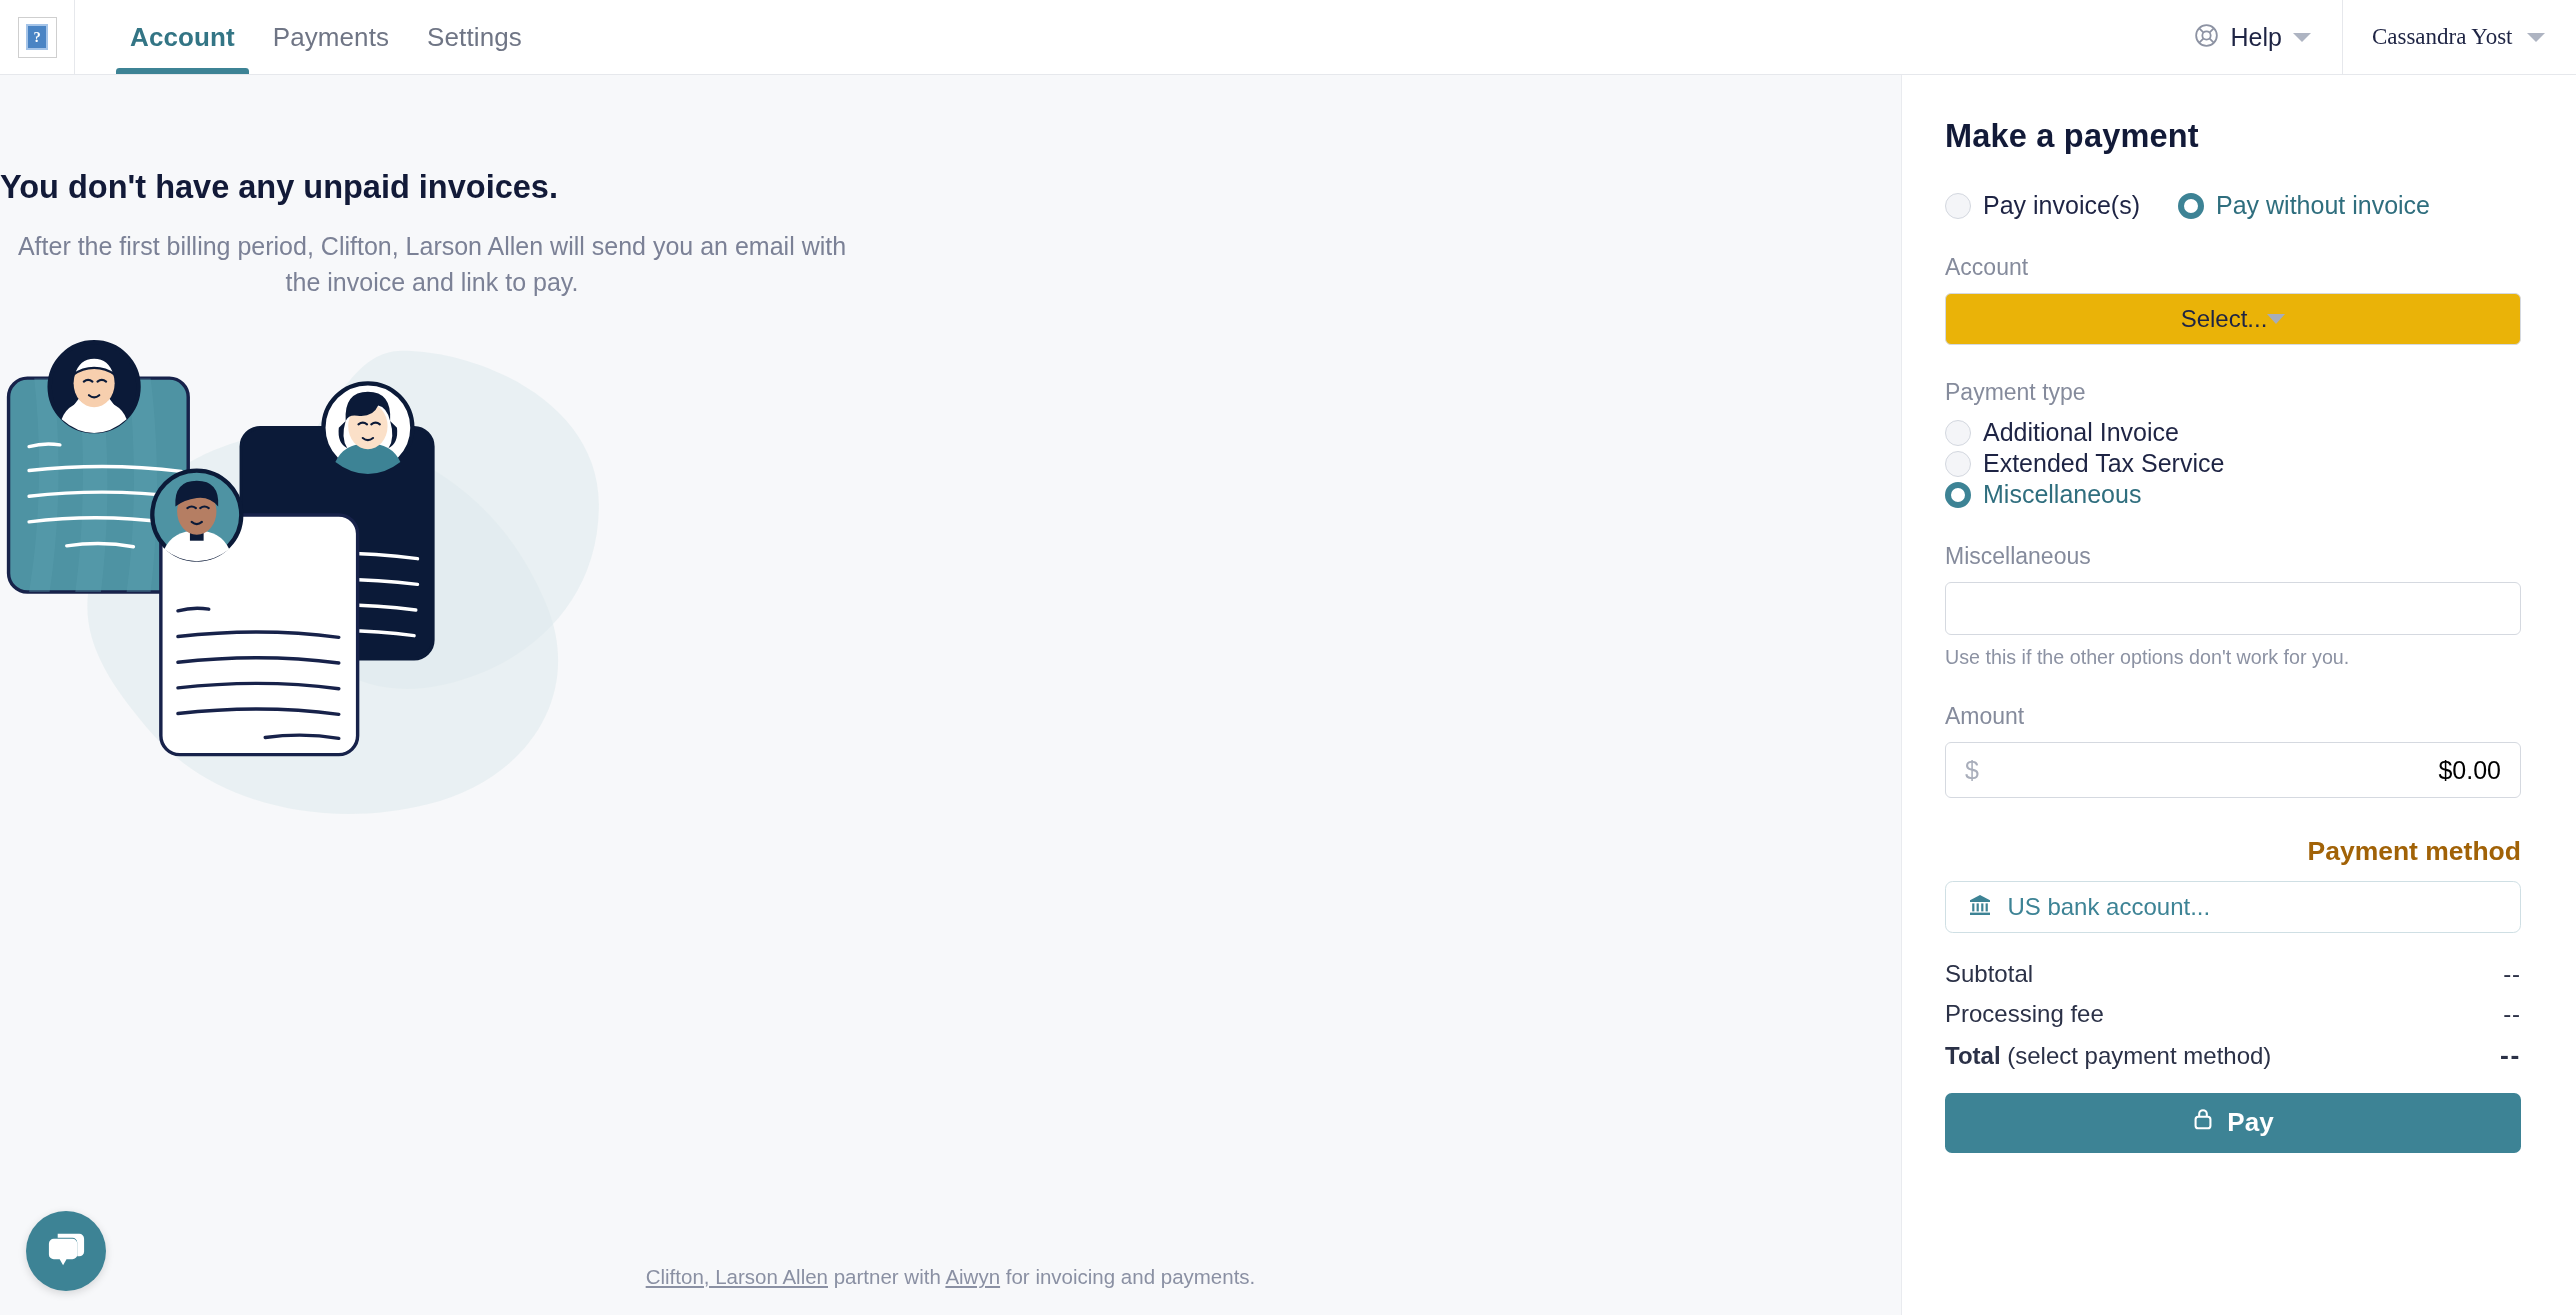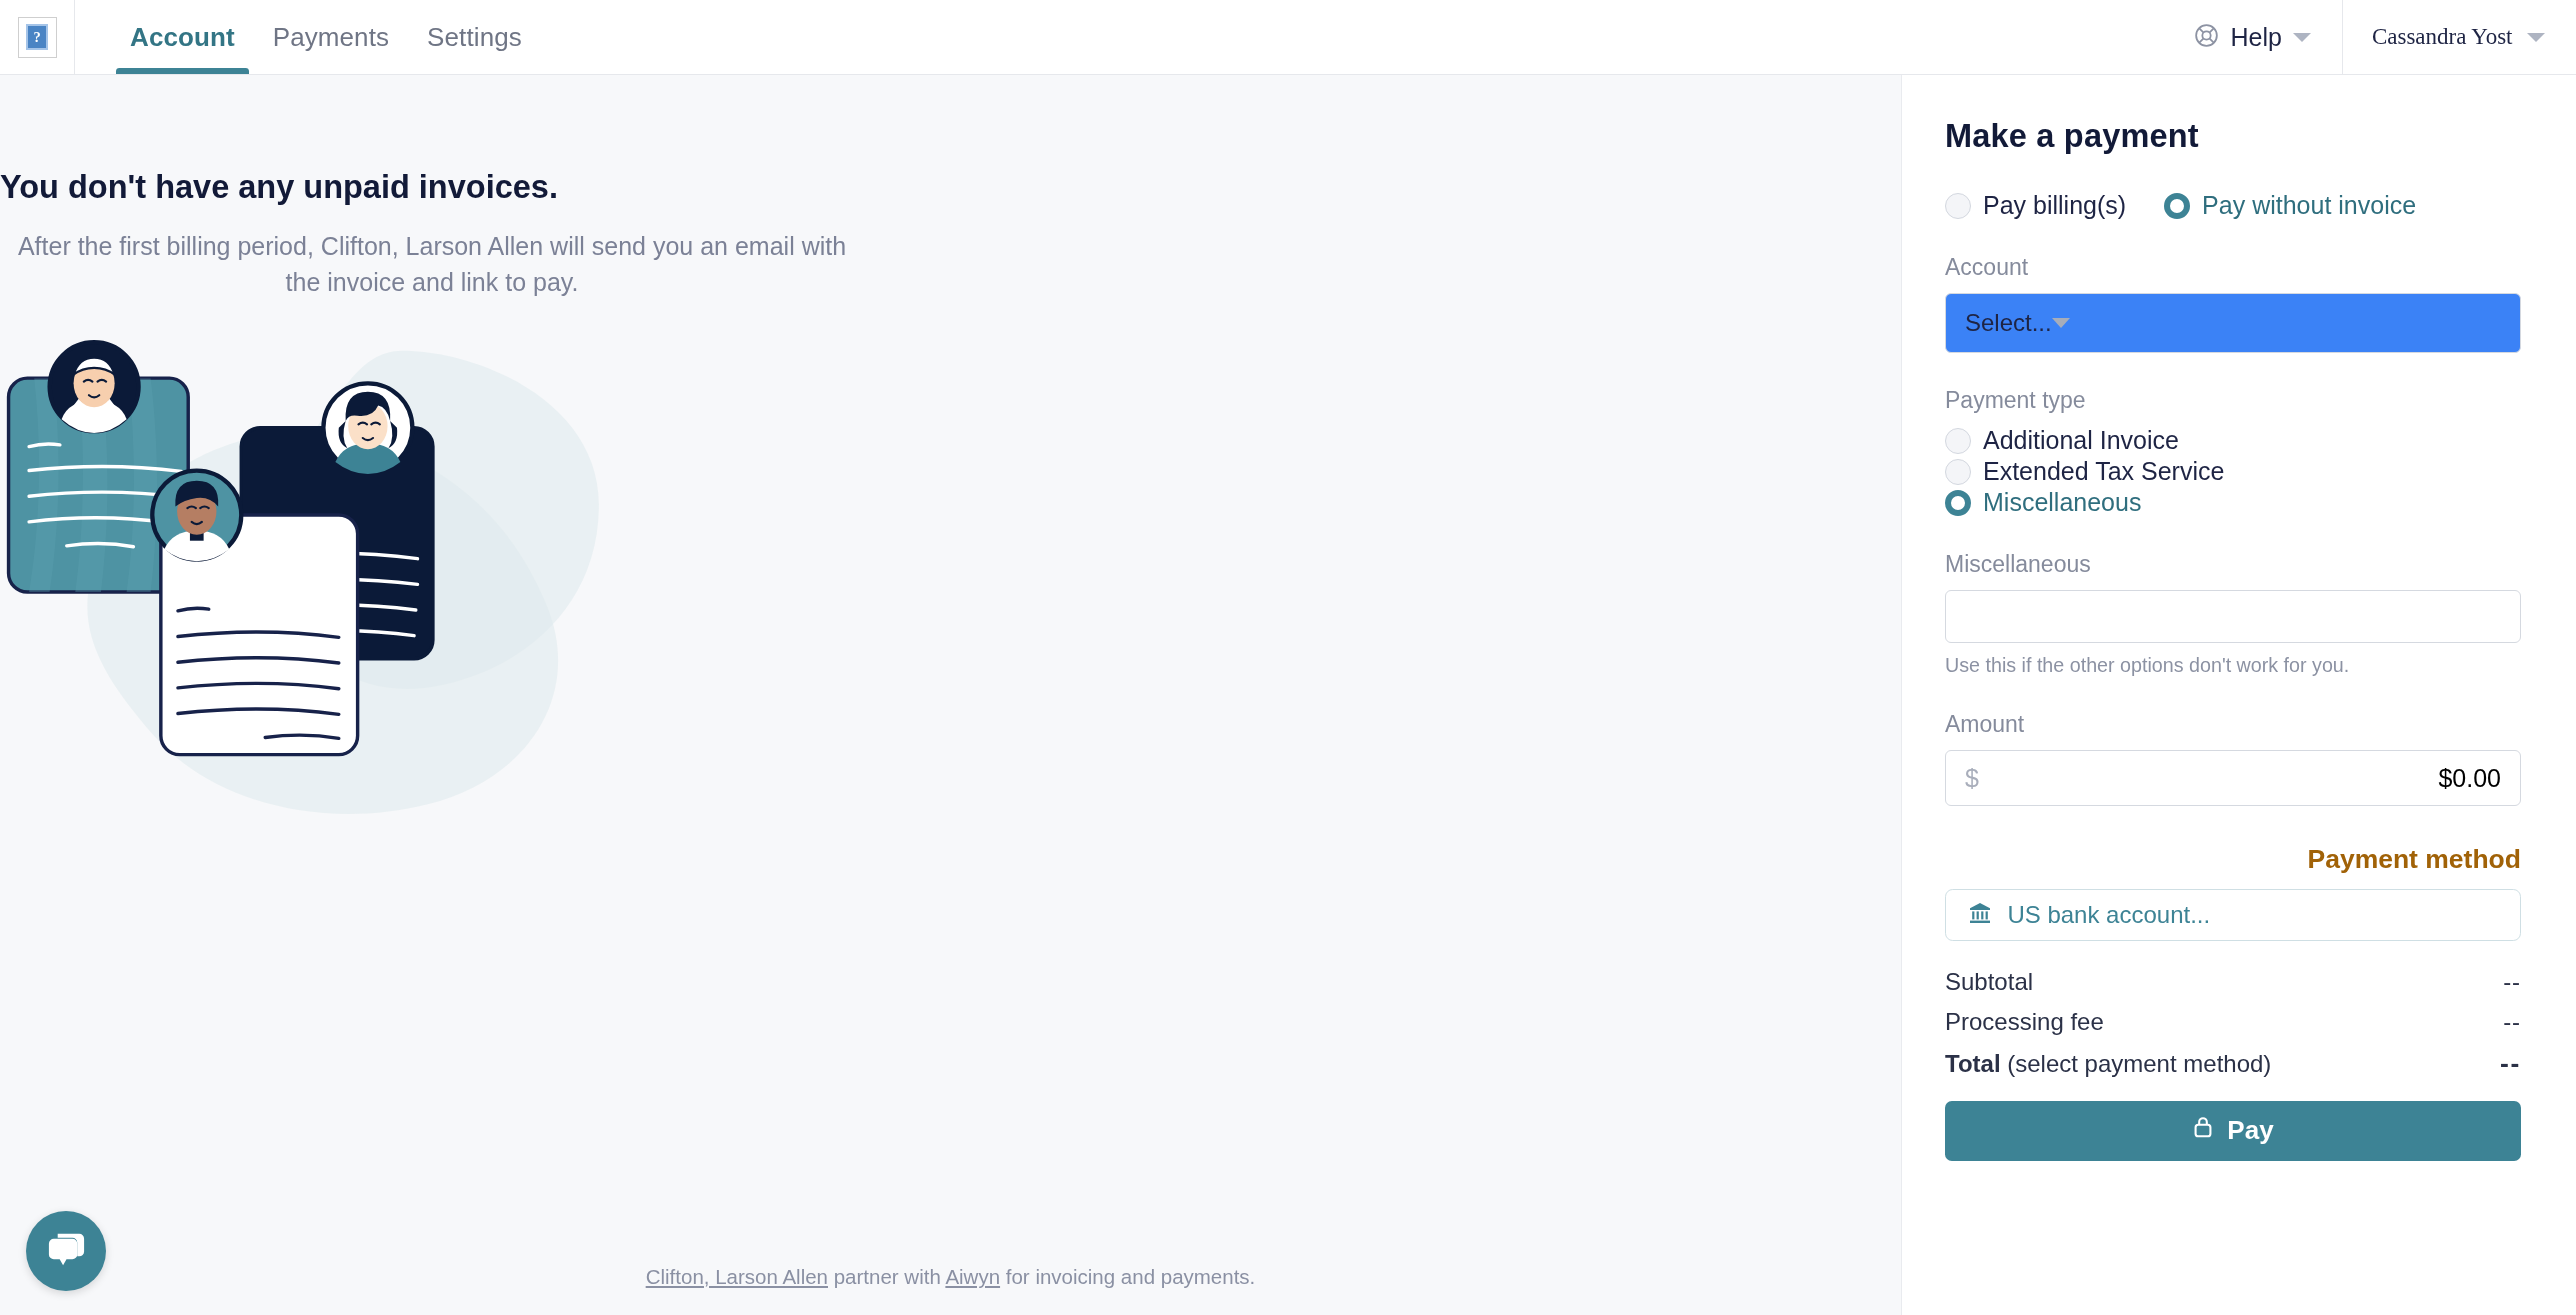--- a/index.html
+++ b/index.html
@@ -251,27 +251,27 @@
   .radio-item.checked .radio-label { color: #2f6e7e; }
 
   .field-label {
     margin-top: 34px;
     font-size: 23px;
     color: #858b9c;
   }
 
   .select-box {
     margin-top: 12px;
-    height: 60px;
+    height: 52px;
     border: 0.9px solid #d5d9e0;
     border-radius: 6px;
-    background: #3b82f6;
-    display: flex;
-    align-items: center;
-    justify-content: flex-start;
+    background: #eab308;
+    display: flex;
+    align-items: center;
+    justify-content: center;
     padding: 0 19px 0 19px;
     cursor: pointer;
   }
   .select-value {
     font-size: 24px;
     color: #1e2444;
   }
   .select-caret {
     width: 0; height: 0;
     border-left: 9.4px solid transparent;
@@ -549,21 +549,21 @@
     </div>
 
     <div class="panel">
 
       <div class="panel-title">Make a payment</div>
 
       
       <div class="radio-row-inline">
         <div class="radio-item">
           <span class="radio"></span>
-          <span class="radio-label">Pay billing(s)</span>
+          <span class="radio-label">Pay invoice(s)</span>
         </div>
         <div class="radio-item checked">
           <span class="radio checked"></span>
           <span class="radio-label">Pay without invoice</span>
         </div>
       </div>
 
       
       <div class="field-label">Account</div>
       <div class="select-box">

